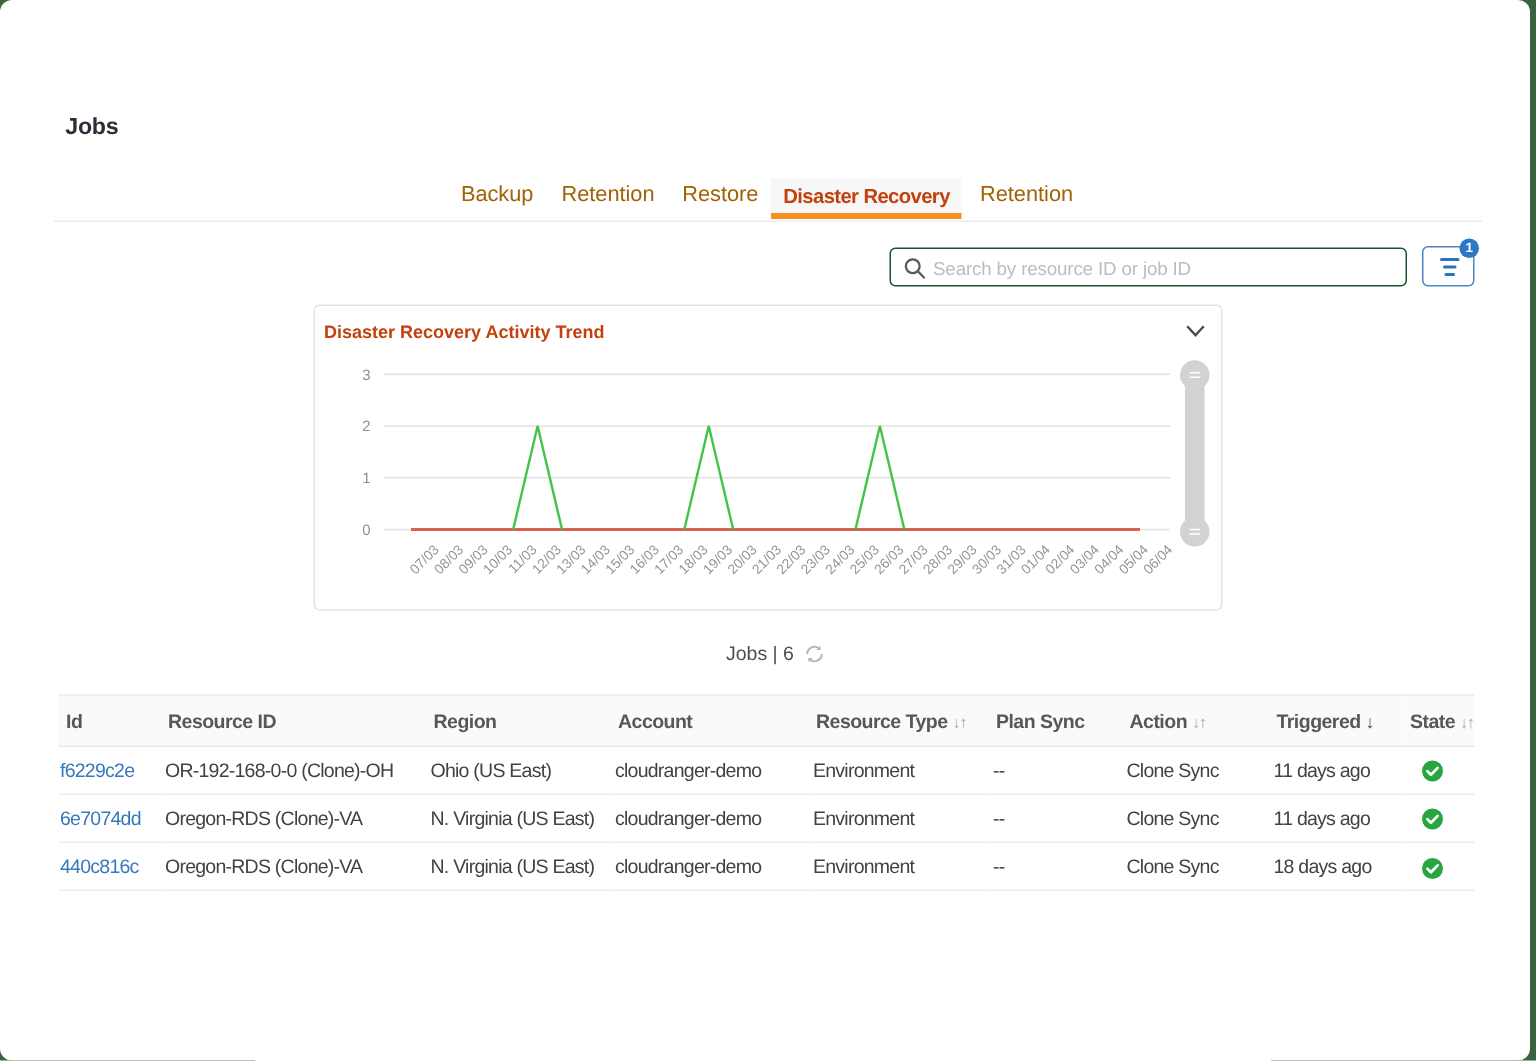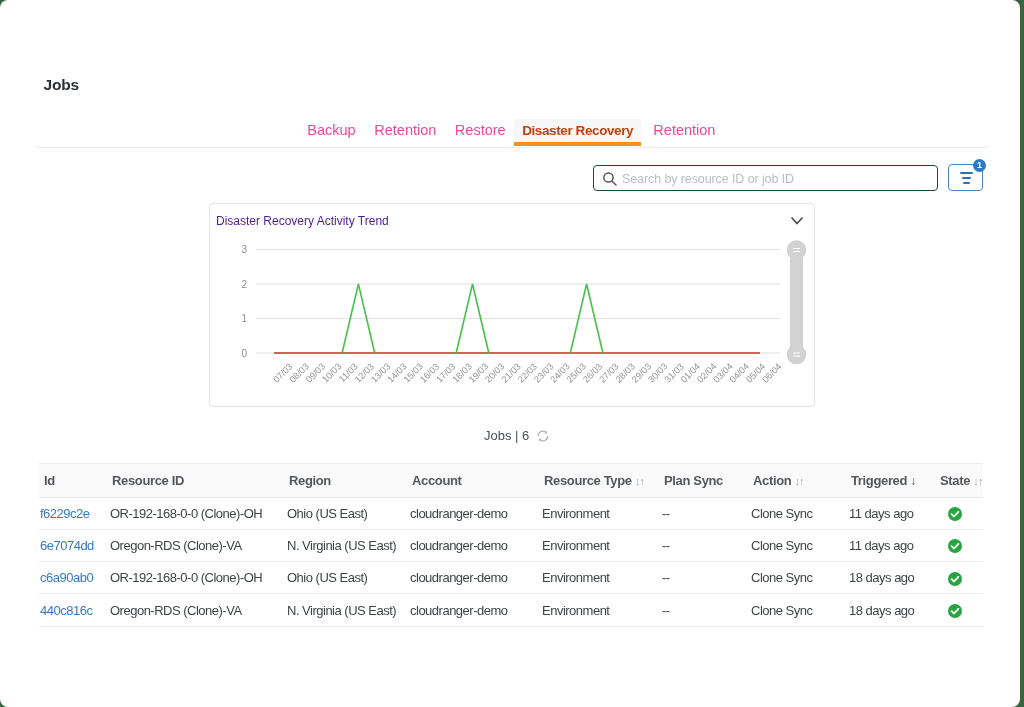--- a/index.html
+++ b/index.html
@@ -4,35 +4,35 @@
 <style>
   * { margin:0; padding:0; box-sizing:border-box; }
   html,body { width:1024px; height:707px; }
   body { background:#3a6340; font-family:"Liberation Sans", sans-serif; position:relative; overflow:hidden; }
   #card { position:absolute; left:0; top:0; width:1020px; height:707px; background:#fff; border-radius:8px; overflow:hidden;padding-left:32px; }
   .abs { position:absolute; }
 
   h1.jobs { left:43.5px; top:76.5px; font-size:15.5px; line-height:1; font-weight:700; color:#2b3038; letter-spacing:-0.2px; }
 
   
-  .tab { position:absolute; top:119px; height:23px; line-height:23px; text-align:center; font-size:14.5px; color:#ec4899; white-space:nowrap; }
+  .tab { position:absolute; top:119px; height:23px; line-height:23px; text-align:center; font-size:14.5px; color:#a16207; white-space:nowrap; }
   .tab.active { background:#f7f7f7; color:#c2410c; font-weight:700; font-size:13.5px; letter-spacing:-0.4px; }
   #tabbar { left:513.5px; top:141.5px; width:127.5px; height:4px; background:#f5921f; }
   #tabdiv { left:36px; top:146.5px; width:952px; height:1px; background:#eaebec; }
 
   
   #search { left:593px; top:165px; width:345px; height:26px; border:1px solid #14532d; border-radius:4px; }
   #search .ph { position:absolute; left:28px; top:6px; font-size:12.5px; color:#b9bdc4; letter-spacing:-0.1px; }
   #filterbtn { left:948px; top:164px; width:35px; height:27px; border:1px solid #4a85c4; border-radius:4px; background:#fff; }
   .fbar { position:absolute; background:#2d71b8; border-radius:1.2px; height:2.2px; }
   #badge { left:973px; top:159px; width:13px; height:13px; border-radius:50%; background:#2d78c6; color:#fff; font-size:9px; font-weight:700; text-align:center; line-height:13px; }
 
   
   #panel { left:208.5px; top:203px; width:606px; height:204px; border:1px solid #e4e4e4; border-radius:4px; background:#fff; }
-  #ptitle { left:216px; top:214.5px; font-size:12px; line-height:1; font-weight:400; color:#4c1d95; letter-spacing:0px;text-align:center; }
+  #ptitle { left:216px; top:214.5px; font-size:12px; line-height:1; font-weight:700; color:#c2410c; letter-spacing:0px;text-align:center; }
 
   
   #jtext { left:484px; top:427.5px; font-size:13px; color:#4a4f55; }
 
   
   table { border-collapse:collapse; table-layout:fixed; }
   #tbl { left:39px; top:463px; width:944px; }
   #tbl th { background:#fafafa; font-size:13px; font-weight:700; color:#54575c; text-align:left; height:33.5px; padding:0 8px 0 5px; letter-spacing:-0.35px; border-top:1px solid #ececec; border-bottom:1px solid #e8e8e8; white-space:nowrap; }
   #tbl td { font-size:13px; color:#3f4348; height:32.3px; padding:0 8px 0 3px; letter-spacing:-0.5px; border-bottom:1px solid #ececec; white-space:nowrap; overflow:hidden; }
   #tbl td.first { padding-left:1px; } #tbl td.state { padding-left:13px; }
@@ -178,33 +178,20 @@
           <td>cloudranger-demo</td>
           <td>Environment</td>
           <td>--</td>
           <td>Clone Sync</td>
           <td>11 days ago</td>
           <td class="state"><span class="chk"><svg width="14" height="14" viewBox="0 0 14 14" style="position:absolute;left:0;top:0">
                 <path d="M3.6 7.2 L6 9.5 L10.4 4.9" fill="none" stroke="#fff" stroke-width="1.8" stroke-linecap="round" stroke-linejoin="round"></path>
               </svg></span></td>
         </tr>
     <tr>
-          <td class="first"><a>c6a90ab0</a></td>
-          <td>OR-192-168-0-0 (Clone)-OH</td>
-          <td>Ohio (US East)</td>
-          <td>cloudranger-demo</td>
-          <td>Environment</td>
-          <td>--</td>
-          <td>Clone Sync</td>
-          <td>18 days ago</td>
-          <td class="state"><span class="chk"><svg width="14" height="14" viewBox="0 0 14 14" style="position:absolute;left:0;top:0">
-                <path d="M3.6 7.2 L6 9.5 L10.4 4.9" fill="none" stroke="#fff" stroke-width="1.8" stroke-linecap="round" stroke-linejoin="round"></path>
-              </svg></span></td>
-        </tr>
-    <tr>
           <td class="first"><a>440c816c</a></td>
           <td>Oregon-RDS (Clone)-VA</td>
           <td>N. Virginia (US East)</td>
           <td>cloudranger-demo</td>
           <td>Environment</td>
           <td>--</td>
           <td>Clone Sync</td>
           <td>18 days ago</td>
           <td class="state"><span class="chk"><svg width="14" height="14" viewBox="0 0 14 14" style="position:absolute;left:0;top:0">
                 <path d="M3.6 7.2 L6 9.5 L10.4 4.9" fill="none" stroke="#fff" stroke-width="1.8" stroke-linecap="round" stroke-linejoin="round"></path>

